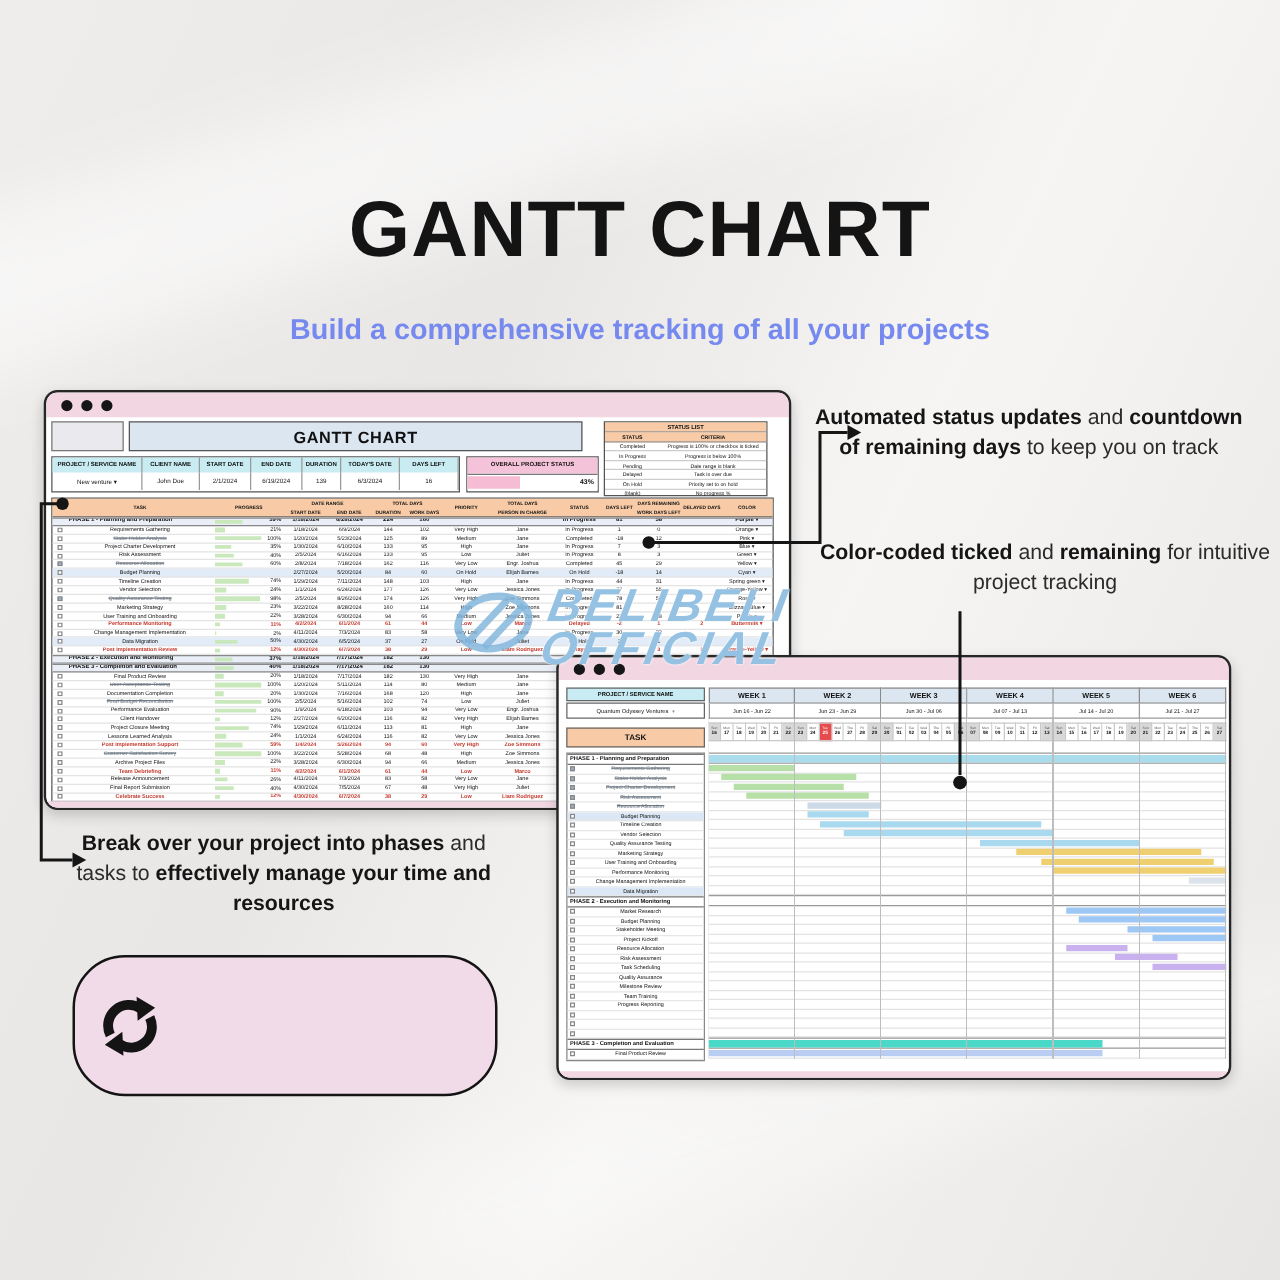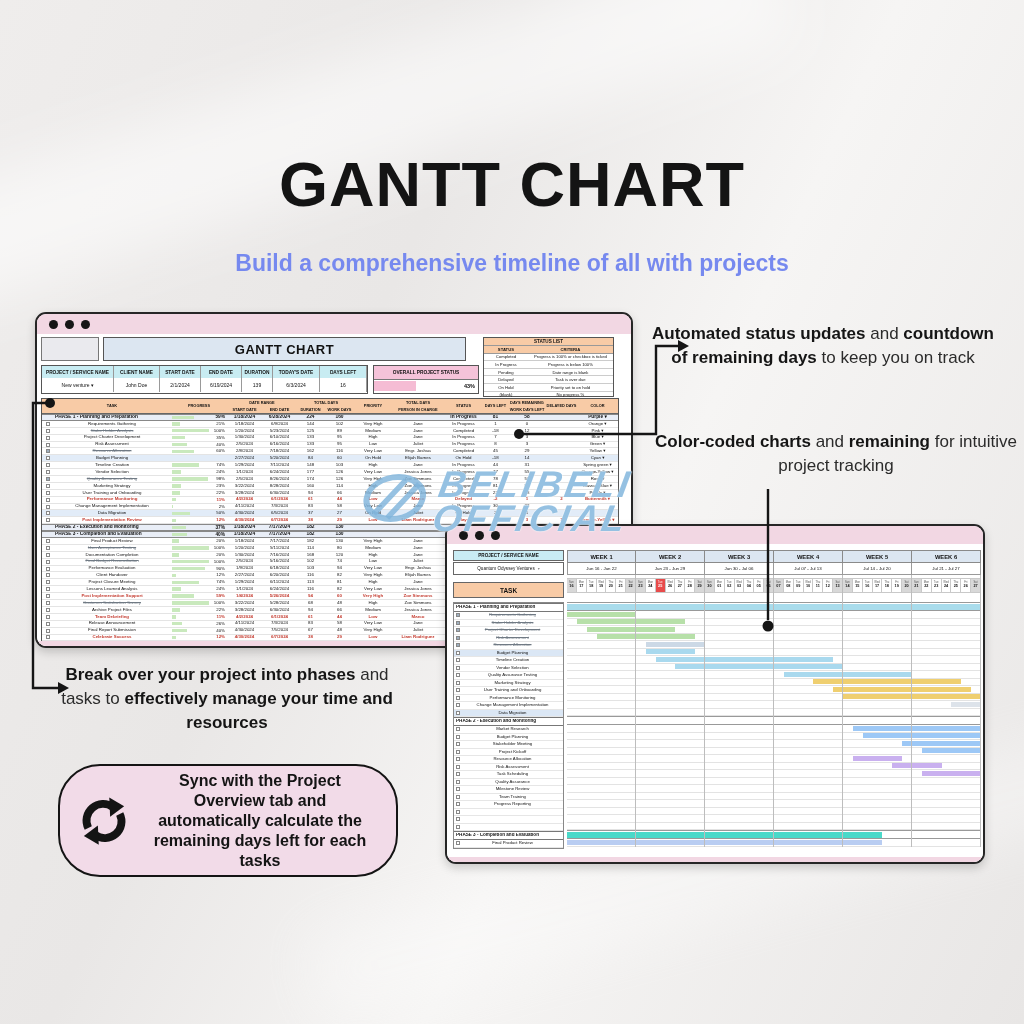--- a/index.html
+++ b/index.html
@@ -139,21 +139,21 @@
 
   #arrows { position:absolute; left:0; top:0; width:1024px; height:1024px; z-index:40; pointer-events:none; }
 </style>
 </head>
 <body>
 
 <div class="streak s1"></div>
 <div class="streak s2"></div>
 
 <div class="page-title">GANTT CHART</div>
-<div class="page-subtitle">Build a comprehensive timeline of all with projects</div>
+<div class="page-subtitle">Build a comprehensive tracking of all your projects</div>
 
 <div class="win" id="win1">
   <div class="titlebar">
     <span class="dot"></span>
     <span class="dot"></span>
     <span class="dot"></span>
   </div>
   <div class="content">
     <div class="blank-cell"></div>
     <div class="sheet-title">GANTT CHART</div>
@@ -1340,33 +1340,32 @@
         <div class="grow">
           <div class="gbar" style="left: 0%; width: 76.1905%; background: rgb(185, 205, 242);"></div>
         </div>
       </div>
     <div id="ggrid" style="height: 271.5px;"></div>
     <div class="win-footer"></div>
   </div>
 </div>
 
 <div class="anno" id="anno-r1"><span class="b">Automated status updates</span><span> and </span><span class="b">countdown of remaining days</span><span> to keep you on track</span></div>
-<div class="anno" id="anno-r2"><span class="b">Color-coded charts</span><span> and </span><span class="b">remaining</span><span> for intuitive project tracking</span></div>
+<div class="anno" id="anno-r2"><span class="b">Color-coded ticked</span><span> and </span><span class="b">remaining</span><span> for intuitive project tracking</span></div>
 <div class="anno" id="anno-l"><span class="b">Break over your project into phases</span><span> and tasks to </span><span class="b">effectively manage your time and resources</span></div>
 
 <div id="syncbox">
   <svg width="56" height="56" viewBox="0 0 64 64">
     <g fill="none" stroke="#141414" stroke-width="9">
       <path d="M14 40 A 19 19 0 0 1 42 16"></path>
       <path d="M50 24 A 19 19 0 0 1 22 48"></path>
     </g>
     <polygon points="38,5 55,15 39,27" fill="#141414"></polygon>
     <polygon points="26,59 9,49 25,37" fill="#141414"></polygon>
   </svg>
-  <div class="sync-text">Sync with the Project Overview tab and automatically calculate the remaining days left for each tasks</div>
 </div>
 
 <div id="watermark">
   <svg width="70" height="62" viewBox="0 0 70 62">
     <g fill="none" stroke="rgba(128,181,220,.82)" stroke-width="6">
       <ellipse cx="34" cy="30" rx="28" ry="21"></ellipse>
       <path d="M16 46 L42 12 M30 50 L56 16"></path>
     </g>
   </svg>
   <div id="wm-text">

